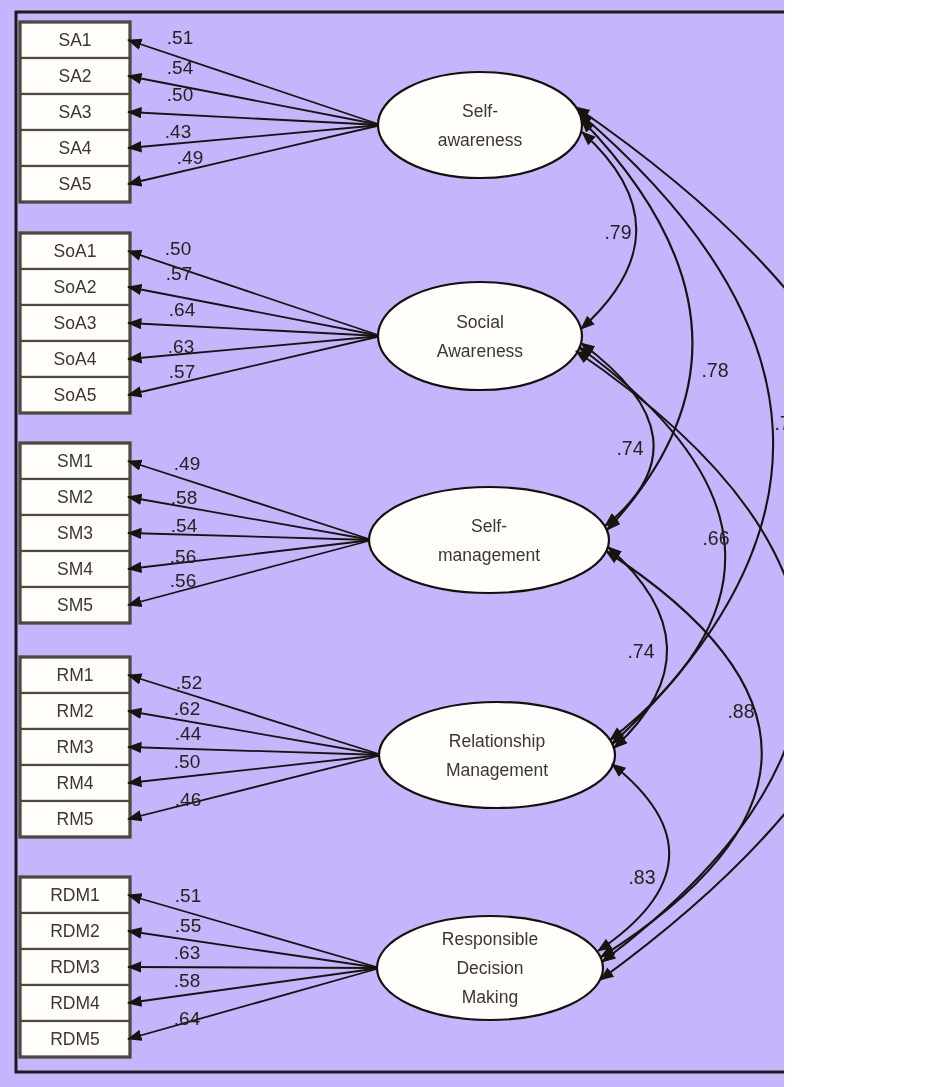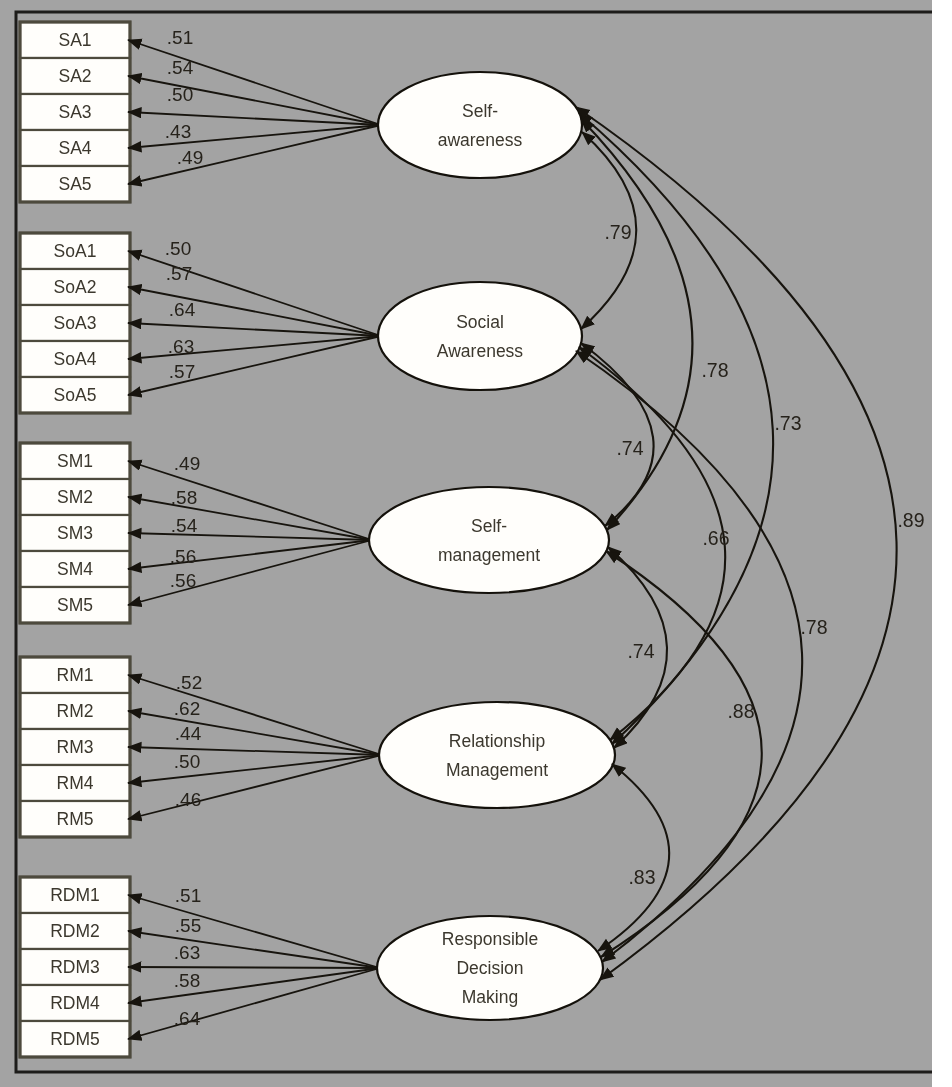--- a/index.html
+++ b/index.html
@@ -1,16 +1,16 @@
 <!DOCTYPE html>
 <html><head>
 <meta charset="utf-8">
 <style>
   html,body{margin:0;padding:0;background:#ffffff;}
-  .figure-wrap{position:relative;width:932px;height:1087px;background:#a3a3a3;overflow:hidden;}
+  .figure-wrap{position:relative;width:784px;height:1087px;background:#c4b5fd;overflow:hidden;}
   svg{display:block;}
   text{font-family:"Liberation Sans",sans-serif;}
   .frame{fill:none;stroke:#1d1c1a;stroke-width:3;}
   .group-rect{fill:none;stroke:#4d4a3d;stroke-width:3.2;}
   .box-rect{fill:#fffefb;stroke:#4d4a3d;stroke-width:2.2;}
   .box-label{font-size:17.5px;fill:#3c382e;text-anchor:middle;}
   .ind-line{stroke:#17140e;stroke-width:1.8;fill:none;}
   .latent{fill:#fffefb;stroke:#14110b;stroke-width:2.2;}
   .ell-label{font-size:17.5px;fill:#3c382e;text-anchor:middle;}
   .arc{stroke:#17140e;stroke-width:2.1;fill:none;}

